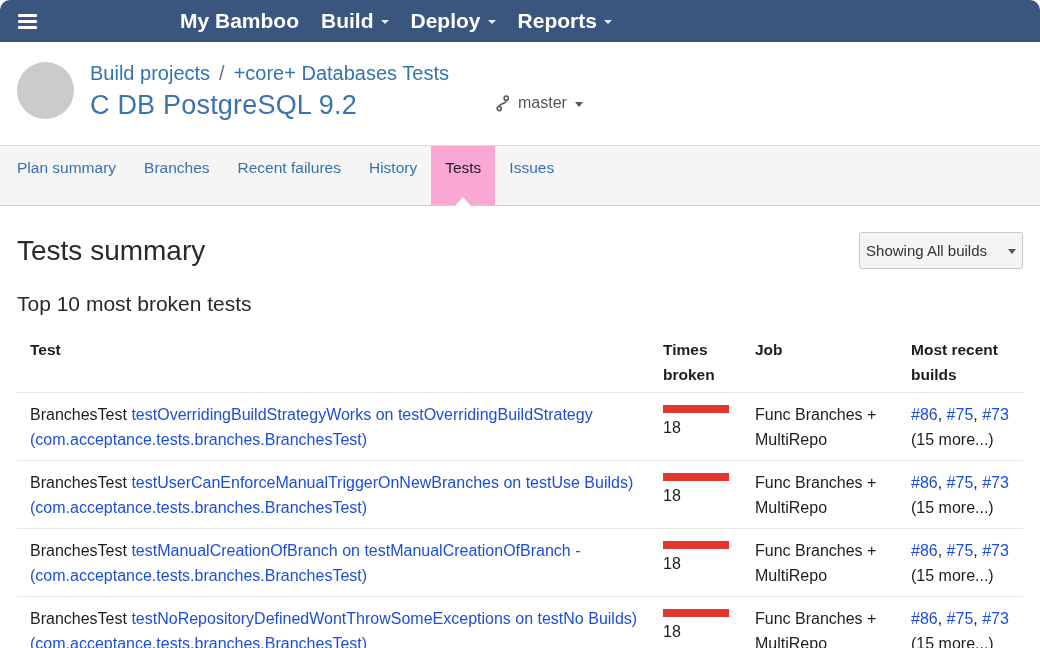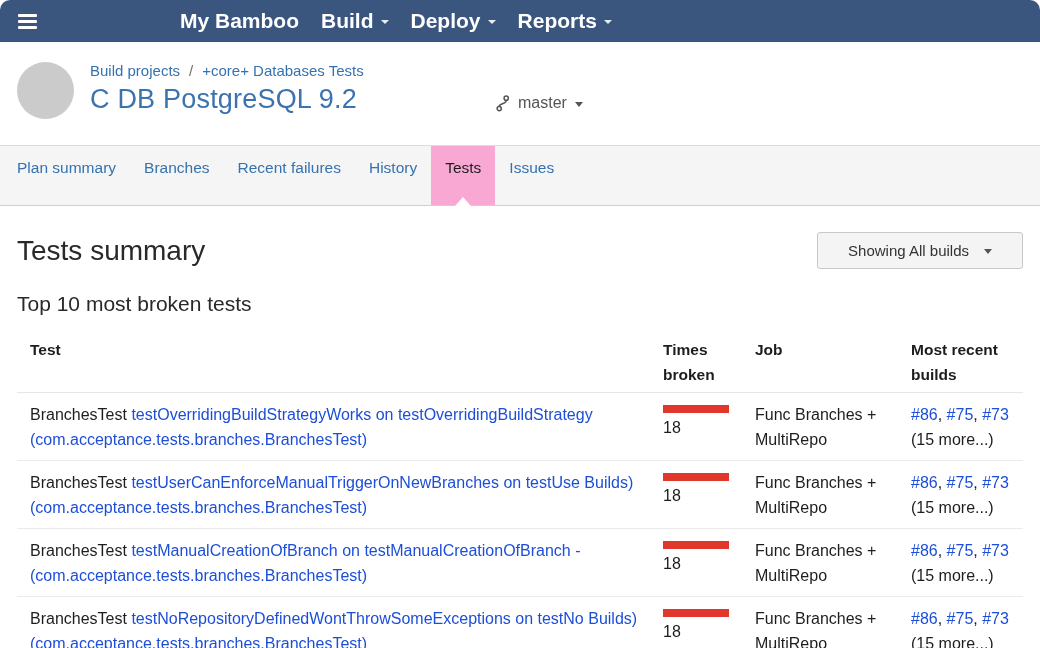--- a/index.html
+++ b/index.html
@@ -20,21 +20,21 @@
   .nav-item {
     color:#fff; font-size:21px; font-weight:bold; padding:0 11px;
     display:flex; align-items:center; gap:7px; cursor:pointer; height:42px;
   }
   .caret-down-white { width:0; height:0; border-left:4px solid transparent; border-right:4px solid transparent; border-top:4px solid #e8edf3; margin-top:2px; }
 
   
   .plan-header { position:relative; height:103px; background:#fff; }
   .avatar { position:absolute; left:17px; top:20px; width:57px; height:57px; border-radius:50%; background:#cbcbcb; }
   .header-text { position:absolute; left:90px; top:20px; }
-  .breadcrumb { font-size:15px; color:#707070; display:flex; gap:9px; align-items:center; }
+  .breadcrumb { font-size:20px; color:#707070; display:flex; gap:9px; align-items:center; }
   .breadcrumb a { color:#3572b0; text-decoration:none; cursor:pointer; }
   .plan-title { font-size:27px; color:#3b73af; font-weight:normal; margin-top:5px; letter-spacing:.2px; }
   .branch-selector { position:absolute; left:495px; top:52px; display:flex; align-items:center; gap:8px; color:#555; font-size:16px; cursor:pointer; }
   .branch-selector svg { display:block; }
   .caret-down-dark { width:0; height:0; border-left:4.5px solid transparent; border-right:4.5px solid transparent; border-top:5px solid #555; margin-top:2px; }
 
   
   .tabbar {
     height:61px; background:#f5f5f5; border-top:1px solid #dcdcdc;
     border-bottom:1px solid #cfcfcf; display:flex; padding-left:3px;
@@ -46,21 +46,21 @@
     width:0; height:0; border-left:8px solid transparent; border-right:8px solid transparent;
     border-bottom:9px solid #fff;
   }
 
   
   .main { padding:0 17px; }
   .main-header { display:flex; justify-content:space-between; align-items:center; margin-top:26px; }
   .page-title { font-size:28px; font-weight:normal; color:#292929; }
   .filter-btn {
     background:#f4f4f4; border:1px solid #c9c9c9; border-radius:3px; height:37px;
-    padding:0 30px; font-size:15px; color:#333; display:flex; align-items:center; gap:15px;
+    padding:0 6px; font-size:15px; color:#333; display:flex; align-items:center; gap:21px;
     cursor:pointer;
     margin-left:7px;
   }
   .section-title { font-size:21px; font-weight:normal; color:#292929; margin-top:23px; }
 
   
   table.tests { width:100%; border-collapse:collapse; margin-top:13px; table-layout:fixed; }
   table.tests th {
     text-align:left; font-weight:bold; color:#1d1d1d; font-size:15.5px; line-height:25px;
     padding:8px 8px 5px 13px; border-bottom:1px solid #e6e6e6; vertical-align:top;

